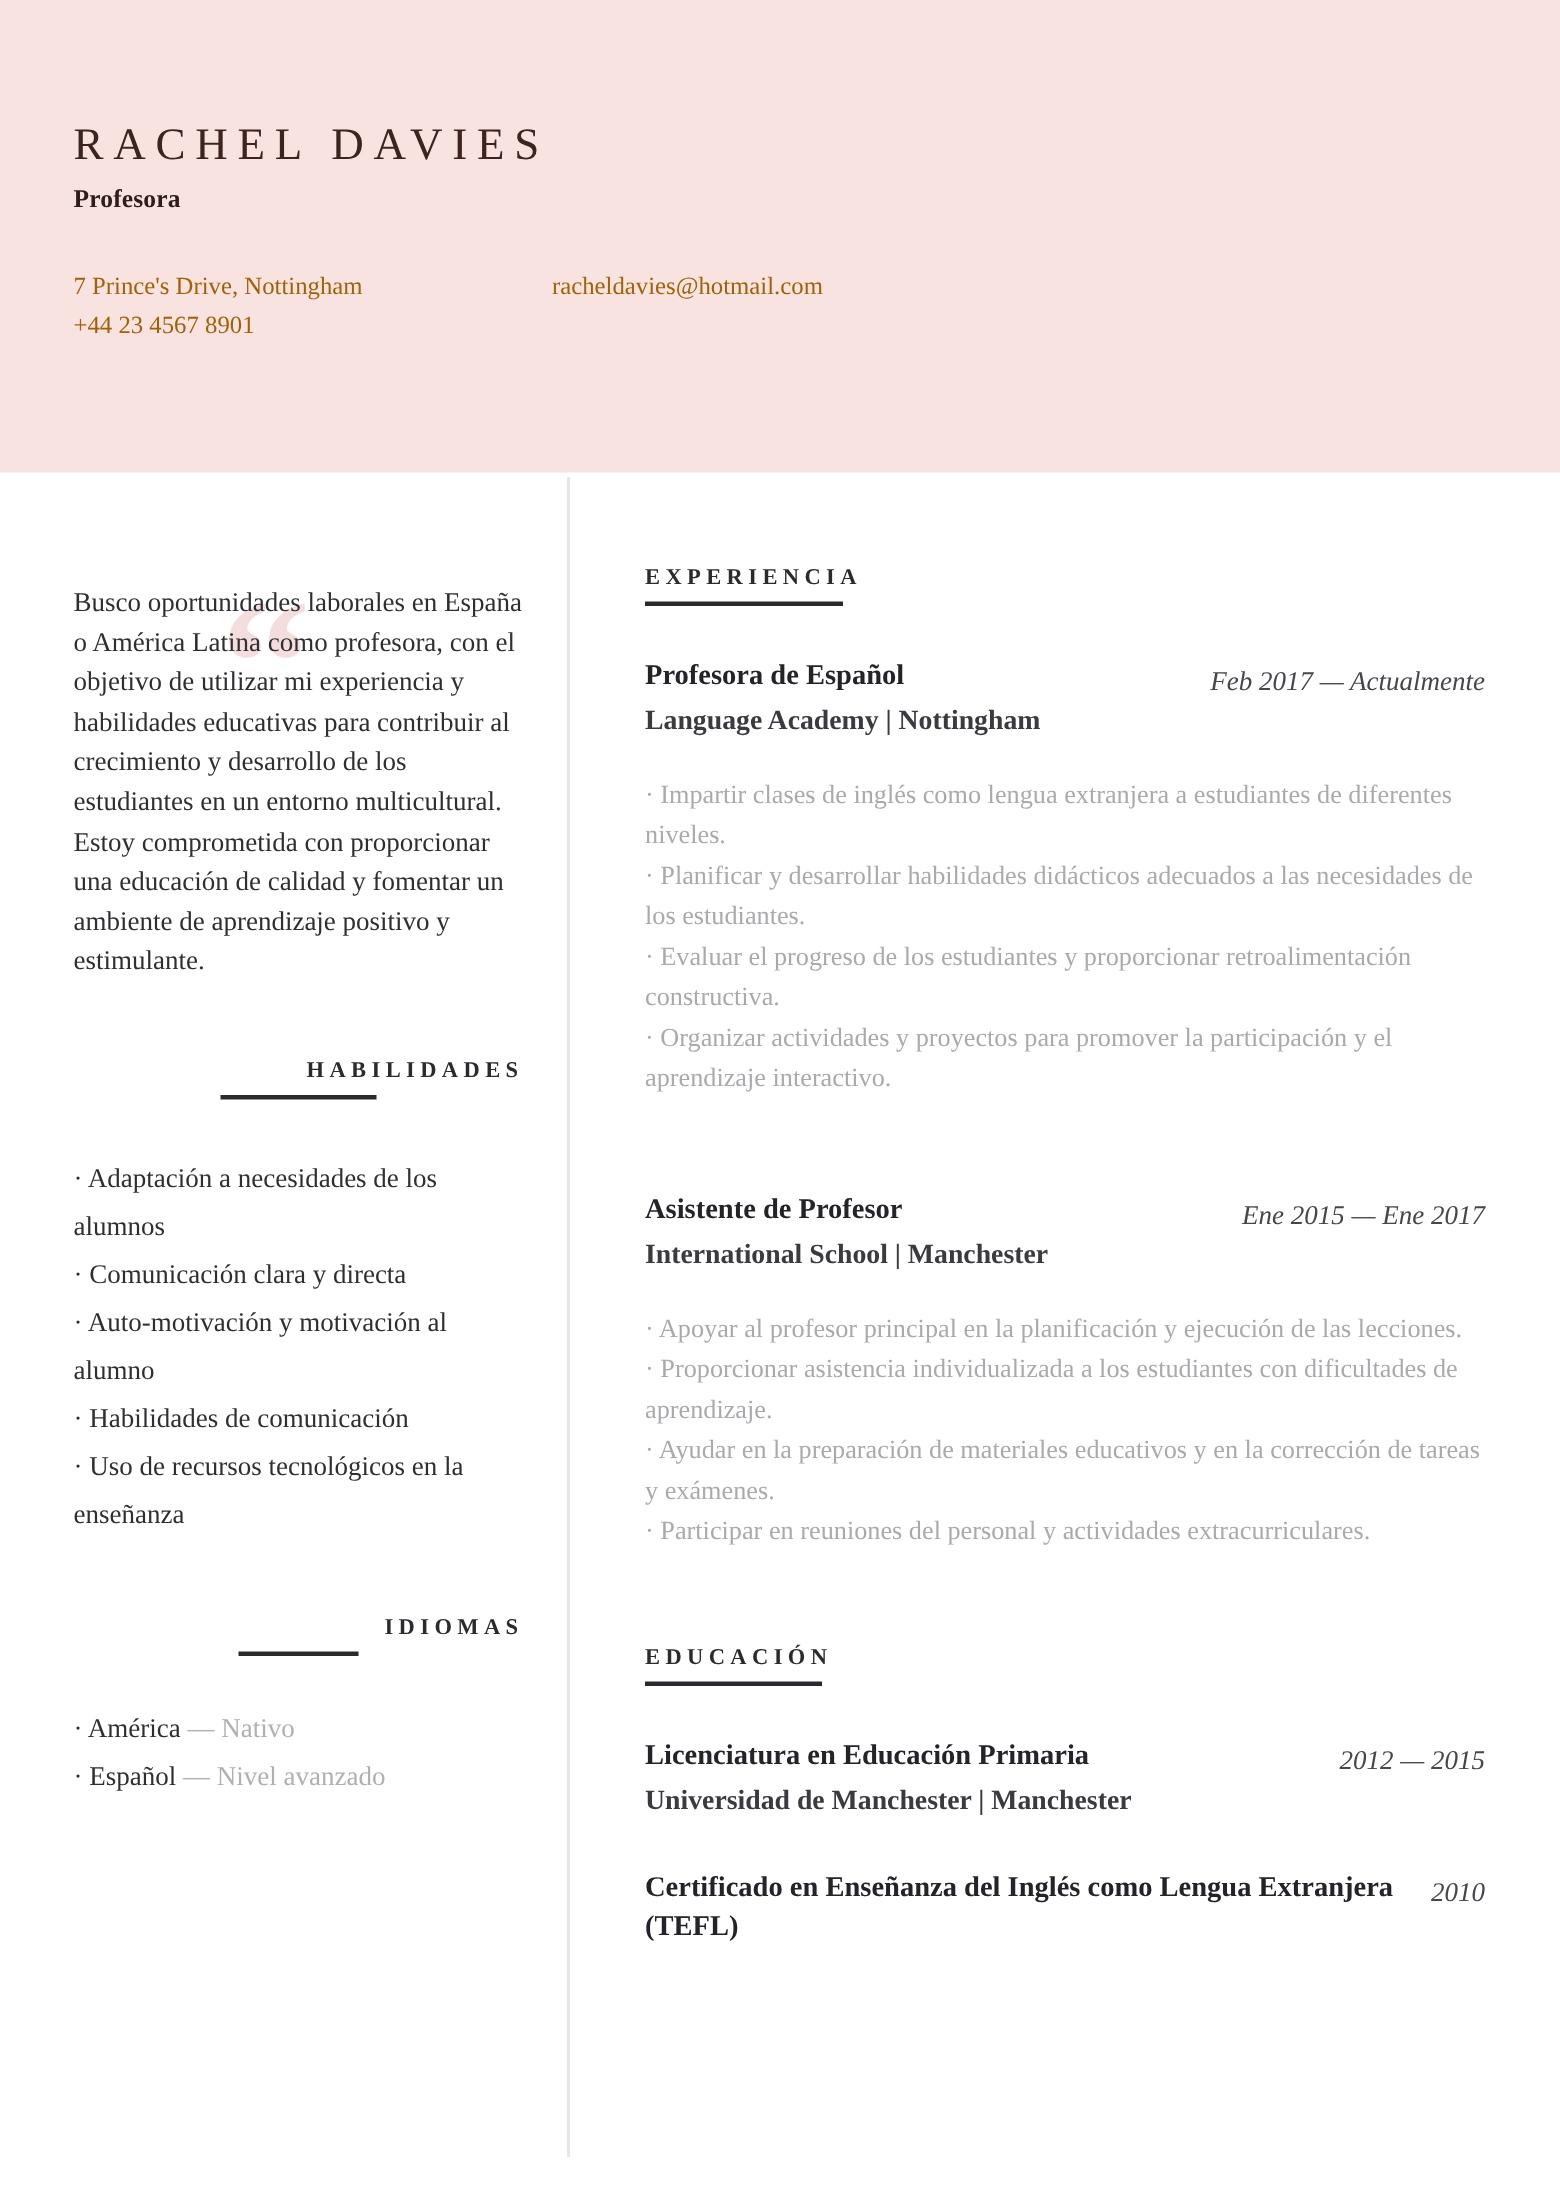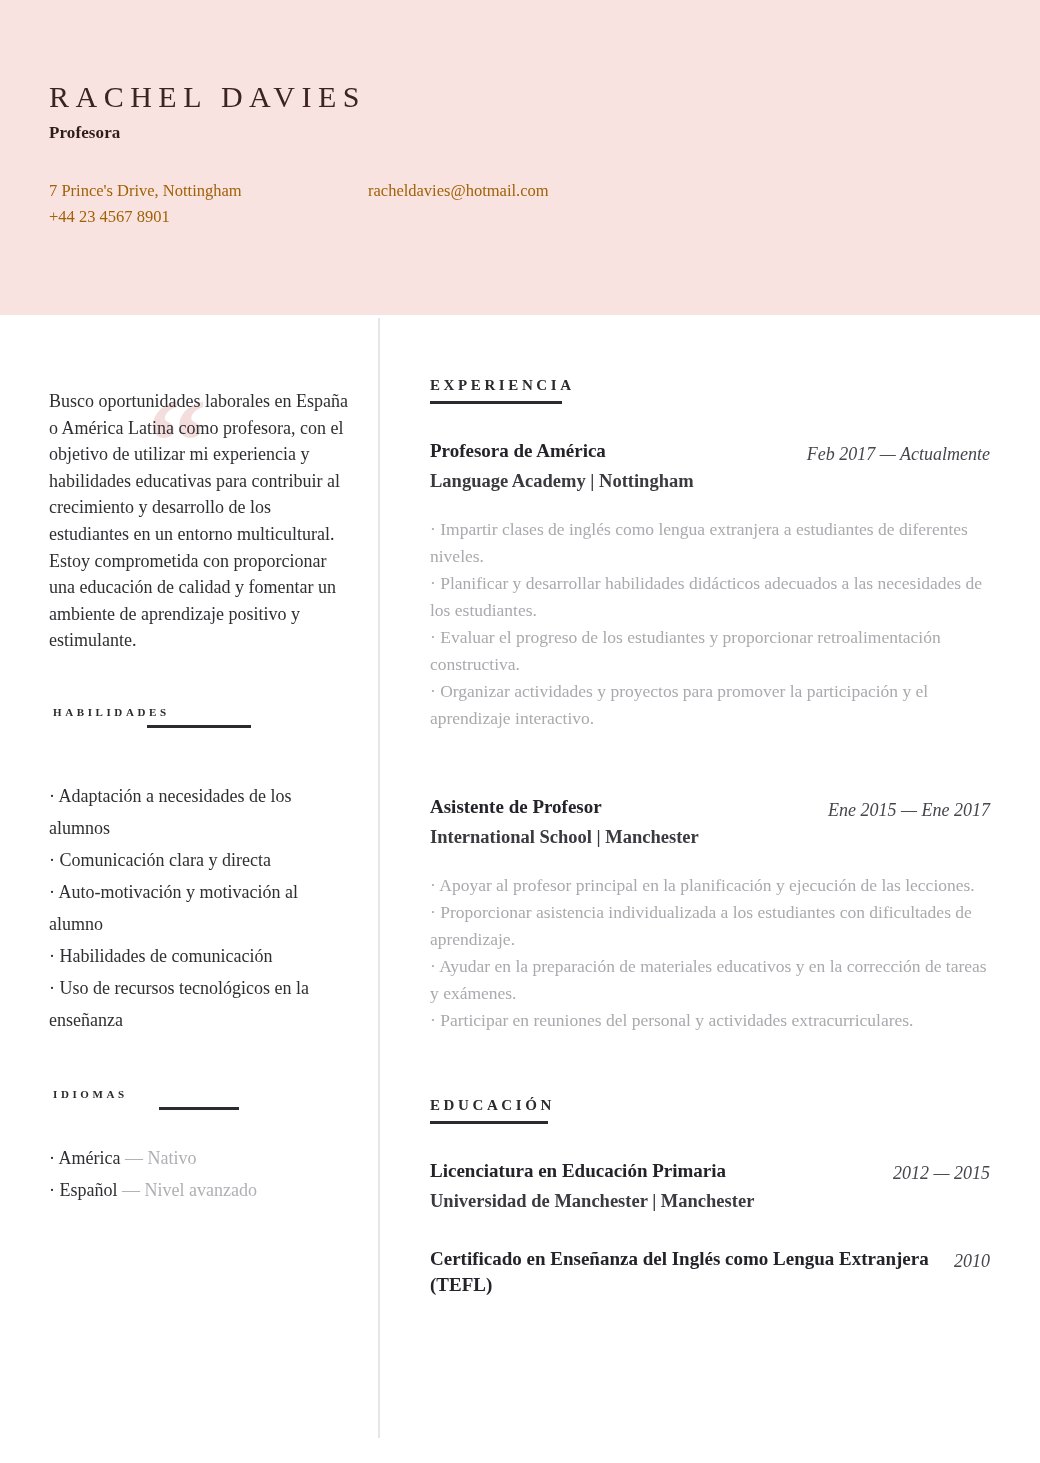--- a/index.html
+++ b/index.html
@@ -96,37 +96,37 @@
     position: relative;
     z-index: 1;
     margin-top: 58px;
     font-size: 18px;
     line-height: 26.6px;
     color: #2f2f33;
   }
 
   .side-section { margin-top: 52px; }
   .side-heading {
-    text-align: left;
-    font-size: 11px;
+    text-align: right;
+    font-size: 15px;
     font-weight: 700;
     letter-spacing: 3.6px;
     color: #2b2b2f;
     padding-left: 4px;
   }
   .side-heading-rule {
     height: 3px;
     background: #2b2b2f;
     margin: 7px auto 0 auto;
   }
   .rule-habilidades { width: 104px; }
   .rule-idiomas { width: 80px; }
 
   .side-list {
-    margin-top: 52px;
+    margin-top: 36px;
     font-size: 18px;
     line-height: 32px;
     color: #2f2f33;
   }
   .side-list-item { display: block; }
 
   .lang-list {
     margin-top: 32px;
     font-size: 18px;
     line-height: 32px;
@@ -252,21 +252,21 @@
 
 <div class="right-col">
 
   <div>
     <div class="main-heading">EXPERIENCIA</div>
     <div class="main-heading-rule rule-experiencia"></div>
 
     <div class="entry">
       <div class="entry-row">
         <div class="entry-titles">
-          <div class="entry-title">Profesora de América</div>
+          <div class="entry-title">Profesora de Español</div>
           <div class="entry-sub">Language Academy | Nottingham</div>
         </div>
         <div class="entry-date">Feb 2017 — Actualmente</div>
       </div>
       <div class="bullets">
         <span class="bullet">· Impartir clases de inglés como lengua extranjera a estudiantes de diferentes niveles.</span>
         <span class="bullet">· Planificar y desarrollar habilidades didácticos adecuados a las necesidades de los estudiantes.</span>
         <span class="bullet">· Evaluar el progreso de los estudiantes y proporcionar retroalimentación constructiva.</span>
         <span class="bullet">· Organizar actividades y proyectos para promover la participación y el aprendizaje interactivo.</span>
       </div>

